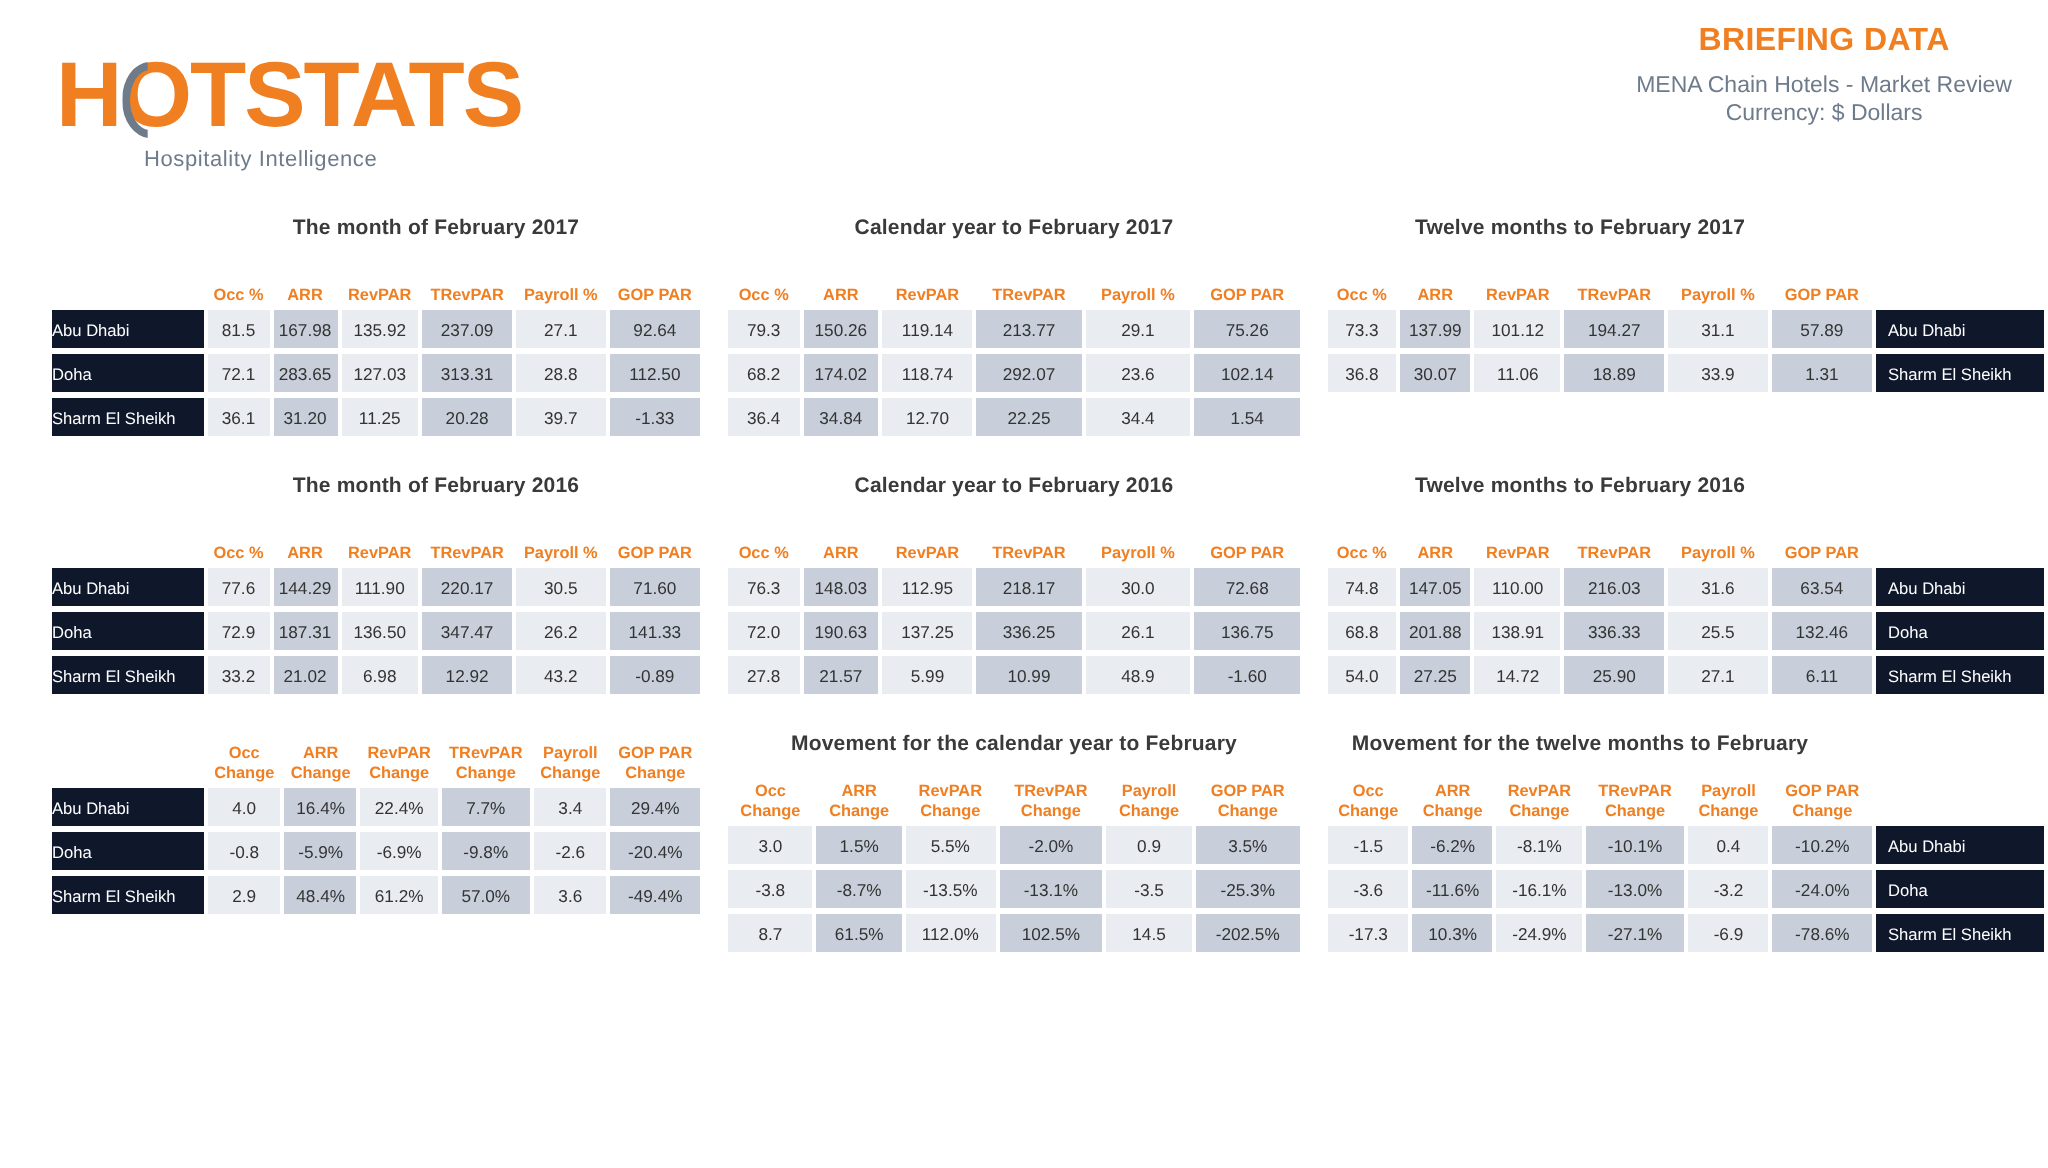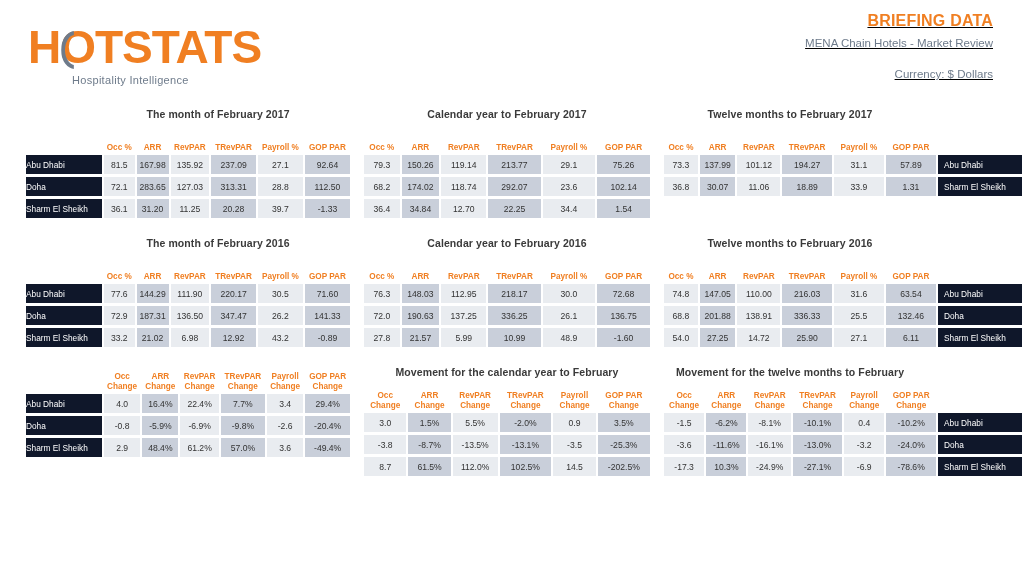--- a/index.html
+++ b/index.html
@@ -22,29 +22,29 @@
   .logo-word .ring::after {
     content: ""; position: absolute; left: 1px; top: 7px;
     width: 20px; height: 30px; border: 4px solid #6E7B8B;
     border-radius: 50%; clip-path: inset(0 55% 0 0);
   }
   .logo-tagline {
     margin-top: 4px; margin-left: 44px;
     font-size: 11px; color: #6E7B8B; letter-spacing: .3px;
   }
   .header-right {
-    position: absolute; right: 31px; top: 12px; text-align: right; text-decoration: underline;
+    position: absolute; right: 18px; top: 12px; text-align: center;
   }
   .briefing-title {
     font-size: 16px; font-weight: bold; color: #F07F22; letter-spacing: .2px;
   }
   .briefing-sub {
     margin-top: 7px; font-size: 11.5px; color: #6E7B8B;
   }
-  .briefing-sub.second { margin-top: 19px; }
+  .briefing-sub.second { margin-top: 2px; }
 
   
   .grid {
     position: absolute; left: 0; top: 108px; width: 1024px;
   }
   .row { display: flex; width: 1024px; margin-bottom: 16px; justify-content: flex-end; }
   .block { position: relative; }
   .block.col1 { width: 352px; padding-left: 24px; }
   .block.col2 { width: 300px; padding-left: 10px; }
   .block.col3 { width: 372px; padding-left: 10px; }

